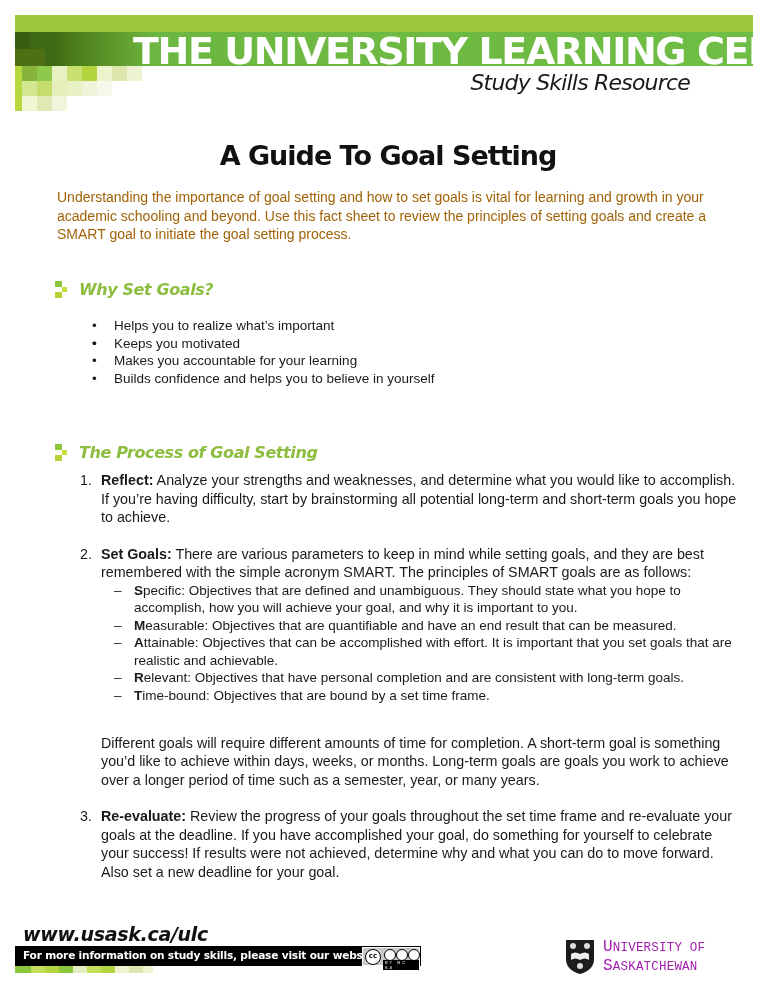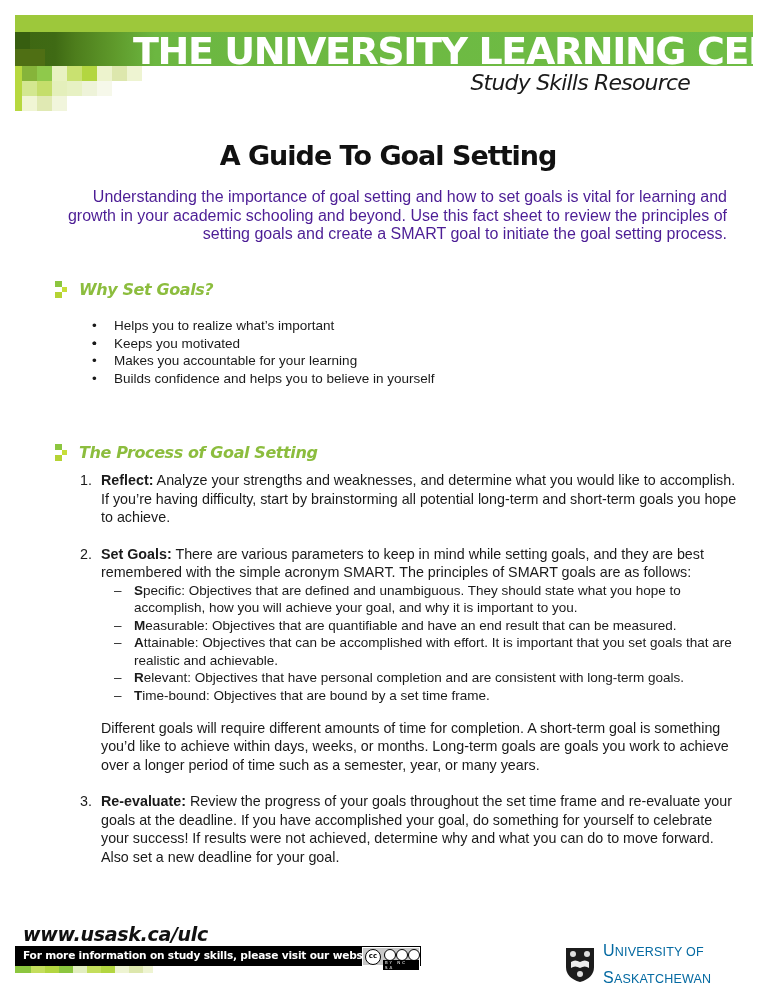--- a/index.html
+++ b/index.html
@@ -13,21 +13,21 @@
   .hdr-title { position: absolute; left: 133px; top: 32px; height: 34px; line-height: 38px;
     color: #ffffff; font-family: "DejaVu Sans", sans-serif; font-weight: bold; font-size: 38px;
     letter-spacing: -1.4px; white-space: nowrap; overflow: hidden; }
   .hdr-sub { position: absolute; right: 78px; top: 70px; font-family: "DejaVu Sans", sans-serif;
     font-style: italic; font-size: 22px; color: #1a1a1a; letter-spacing: -0.8px; }
   .pix { position: absolute; width: 15px; height: 15px; }
 
   
   .doc-title { position: absolute; left: 0; width: 768px; top: 140px; text-align: center;
     font-family: "DejaVu Sans", sans-serif; font-weight: bold; font-size: 27px; letter-spacing: -1px; color: #111; padding-left: 8px; }
-  .intro { position: absolute; left: 57px; top: 188px; width: 670px; font-size: 16px; line-height: 18.5px; color: #4c1d95; text-align: right; }
+  .intro { position: absolute; left: 57px; top: 188px; width: 670px; font-size: 14px; line-height: 18.5px; color: #a16207; }
 
   
   .sec-head { position: absolute; left: 55px; display: flex; align-items: center; }
   .sec-icon { position: relative; width: 16px; height: 17px; margin-right: 8px; }
   .sec-icon span { position: absolute; display: block; }
   .sec-label { font-family: "DejaVu Sans", sans-serif; font-style: italic; font-weight: bold;
     font-size: 16px; color: #8cbd3e; letter-spacing: -0.4px; }
 
   
   .bullets { position: absolute; left: 92px; top: 317px; list-style: none; }
@@ -38,39 +38,39 @@
   .steps { position: absolute; left: 80px; top: 471px; width: 660px; list-style: none; }
   .step { position: relative; padding-left: 21px; font-size: 14.3px; line-height: 18.5px; color: #1a1a1a; }
   .step .num { position: absolute; left: 0; top: 0; }
   .step b { font-weight: bold; }
   .step1 { margin-bottom: 18px; }
   .step2 { margin-bottom: 18px; }
   .smart { list-style: none; margin-top: 0; }
   .smart li { position: relative; padding-left: 33px; font-size: 13.5px; line-height: 17.6px; }
   .smart li .dash { position: absolute; left: 13px; top: 0; }
   .smart li b { font-weight: bold; }
-  .after-smart { margin-top: 14px; }
+  .after-smart { margin-top: 29px; }
 
   
   .ft-url { position: absolute; left: 23px; top: 923px; font-family: "DejaVu Sans", sans-serif;
     font-weight: bold; font-style: italic; font-size: 19px; color: #111; letter-spacing: -0.3px; }
   .ft-bar { position: absolute; left: 15px; top: 946px; width: 406px; height: 20px; background: #000; }
   .ft-bar-text { position: absolute; left: 23px; top: 949px; font-family: "DejaVu Sans", sans-serif;
     font-weight: bold; font-size: 10.6px; color: #ffffff; letter-spacing: -0.2px; white-space: nowrap; }
   .cc { position: absolute; left: 362px; top: 947px; width: 58px; height: 19px; background: #c8c8c8; border: 1px solid #fff; }
   .cc-circle { position: absolute; top: 1px; width: 12px; height: 12px; border-radius: 50%; background: #fff; border: 1.5px solid #000;
     font-size: 6px; font-weight: bold; line-height: 9px; text-align: center; color: #000; font-family: "DejaVu Sans", sans-serif; }
   .cc-big { left: 2px; top: 1px; width: 16px; height: 16px; line-height: 13px; font-size: 7px; }
   .cc-labels { position: absolute; left: 20px; top: 12px; font-size: 4px; color: #fff; font-family: "DejaVu Sans", sans-serif; letter-spacing: 2px; background: #000; padding: 0 2px; }
   .ft-pix { position: absolute; top: 966px; height: 7px; }
 
   
   .logo { position: absolute; left: 565px; top: 938px; display: flex; align-items: center; }
   .shield { width: 30px; height: 36px; position: relative; margin-right: 8px; }
-  .logo-text { font-family: Liberation Sans, sans-serif; color: #0369a1; line-height: 25px; }
+  .logo-text { font-family: Liberation Mono, monospace; color: #a21caf; line-height: 18px; }
   .logo-line { font-size: 16px; letter-spacing: 0.2px; }
   .logo-line .sm { font-size: 12.5px; }
 </style>
 </head>
 <body>
 
 <div>
   <div class="hdr-top"></div>
   <div class="hdr-band"></div>
   <div class="hdr-title">THE UNIVERSITY LEARNING CENTRE</div>

